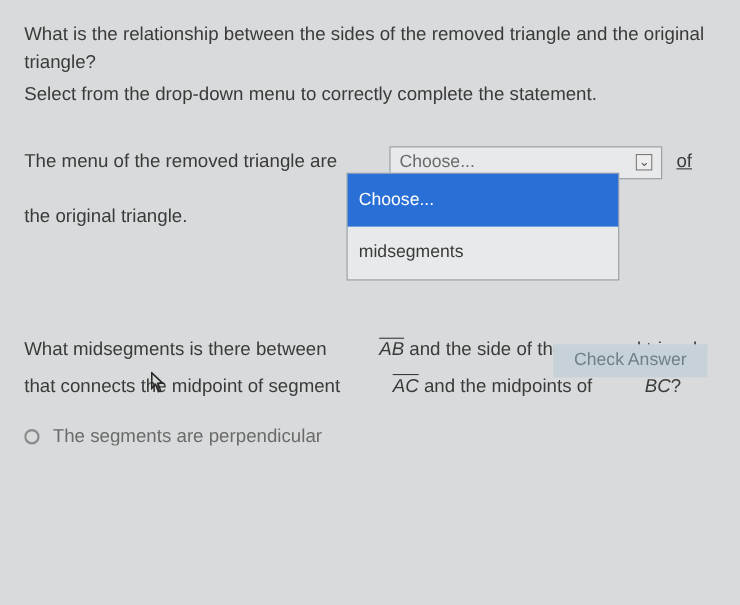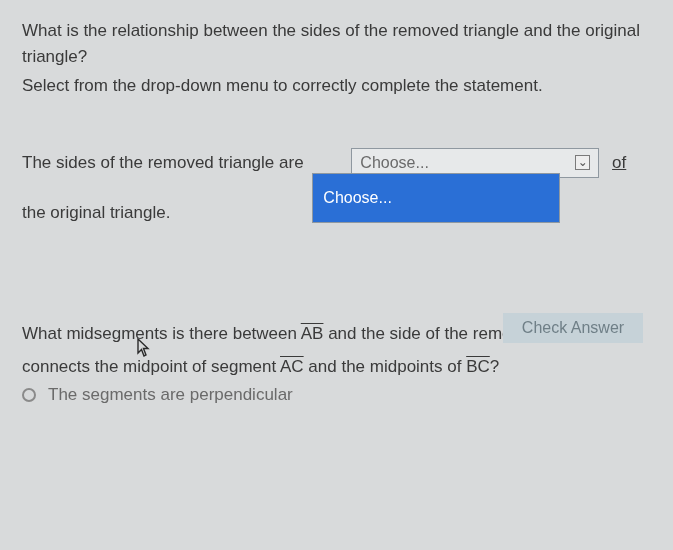--- a/index.html
+++ b/index.html
@@ -13,21 +13,21 @@
       padding: 18px 22px;
       overflow: hidden;
       position: relative;
     }
     .question-text {
       line-height: 1.5;
       margin-bottom: 4px;
     }
     .instruction-text {
       line-height: 1.5;
-      margin-bottom: 44px;
+      margin-bottom: 28px;
     }
     .statement-area {
       position: relative;
       line-height: 2.4;
     }
     .statement-part1 { display: inline; }
     .statement-part3 { display: inline; margin-left: 8px; text-decoration: underline; }
     .statement-part2 {
       display: block;
       margin-top: 10px;
@@ -100,23 +100,25 @@
       font-size: 18px;
       color: #2a2a2a;
       pointer-events: none;
     }
     .question2 {
       margin-top: 84px;
       line-height: 1.9;
     }
     .overline {
       text-decoration: overline;
+      font-style: italic;
+      margin-left: 43px;
     }
     .radio-row {
-      margin-top: 4px;
+      margin-top: 22px;
       display: flex;
       align-items: center;
       gap: 12px;
       color: #6a6a6a;
       overflow: hidden;
       height: 16px;
       text-align: right;
     }
     .radio {
       width: 14px;
@@ -127,28 +129,29 @@
     }
   </style>
 </head>
 <body>
 
 <div class="question-text">What is the relationship between the sides of the removed triangle and the original triangle?</div>
 
 <div class="instruction-text">Select from the drop-down menu to correctly complete the statement.</div>
 
 <div class="statement-area">
-  <span class="statement-part1">The sides of the removed triangle are</span>
+  <span class="statement-part1">The menu of the removed triangle are</span>
   <span class="dropdown-wrap">
     <span class="select-shown">
       <span>Choose...</span>
       <span class="caret">⌄</span>
     </span>
     <div class="options-panel">
       <div class="option selected">Choose...</div>
+      <div class="option">midsegments</div>
     </div>
   </span>
   <span class="statement-part3">of</span>
   <span class="statement-part2">the original triangle.</span>
 </div>
 
 <button class="check-answer-btn">Check Answer</button>
 
 <div class="cursor">
   <svg width="14" height="20" viewBox="0 0 14 20">

